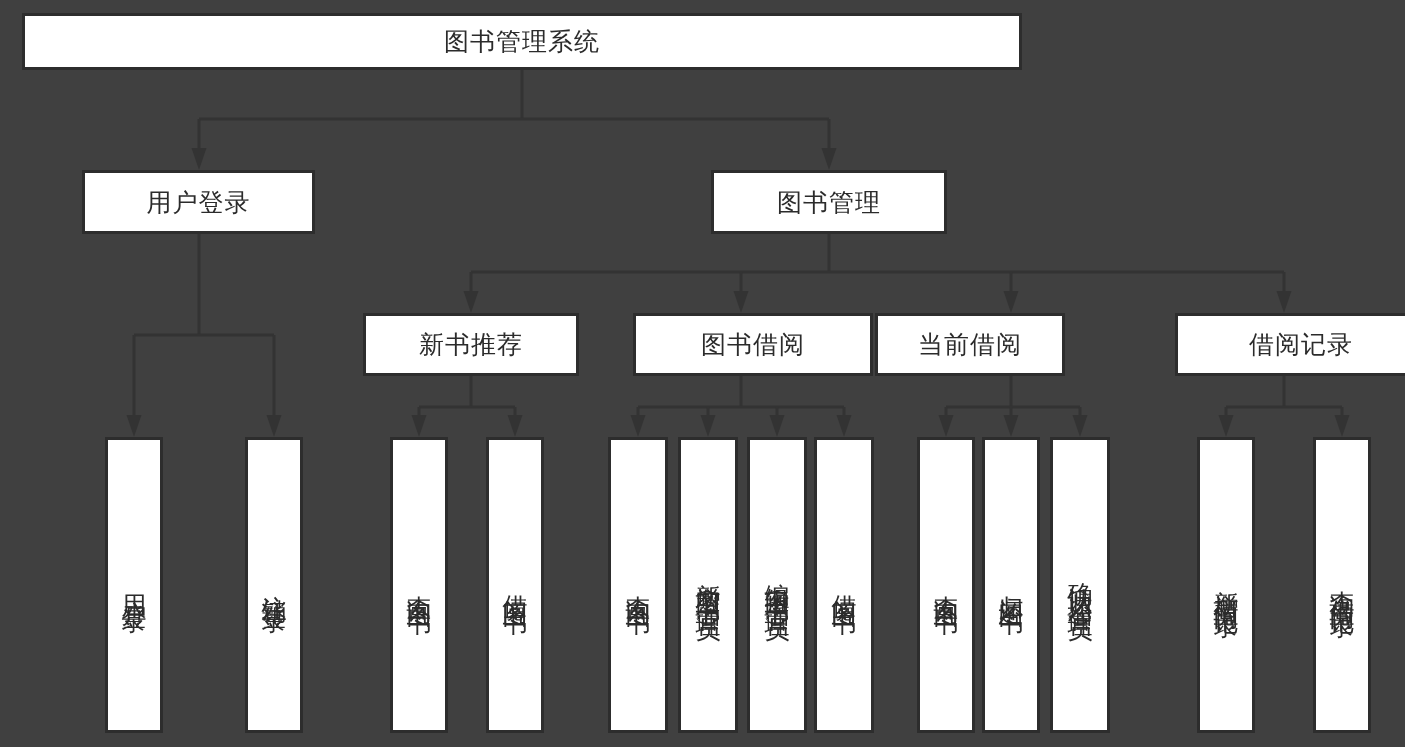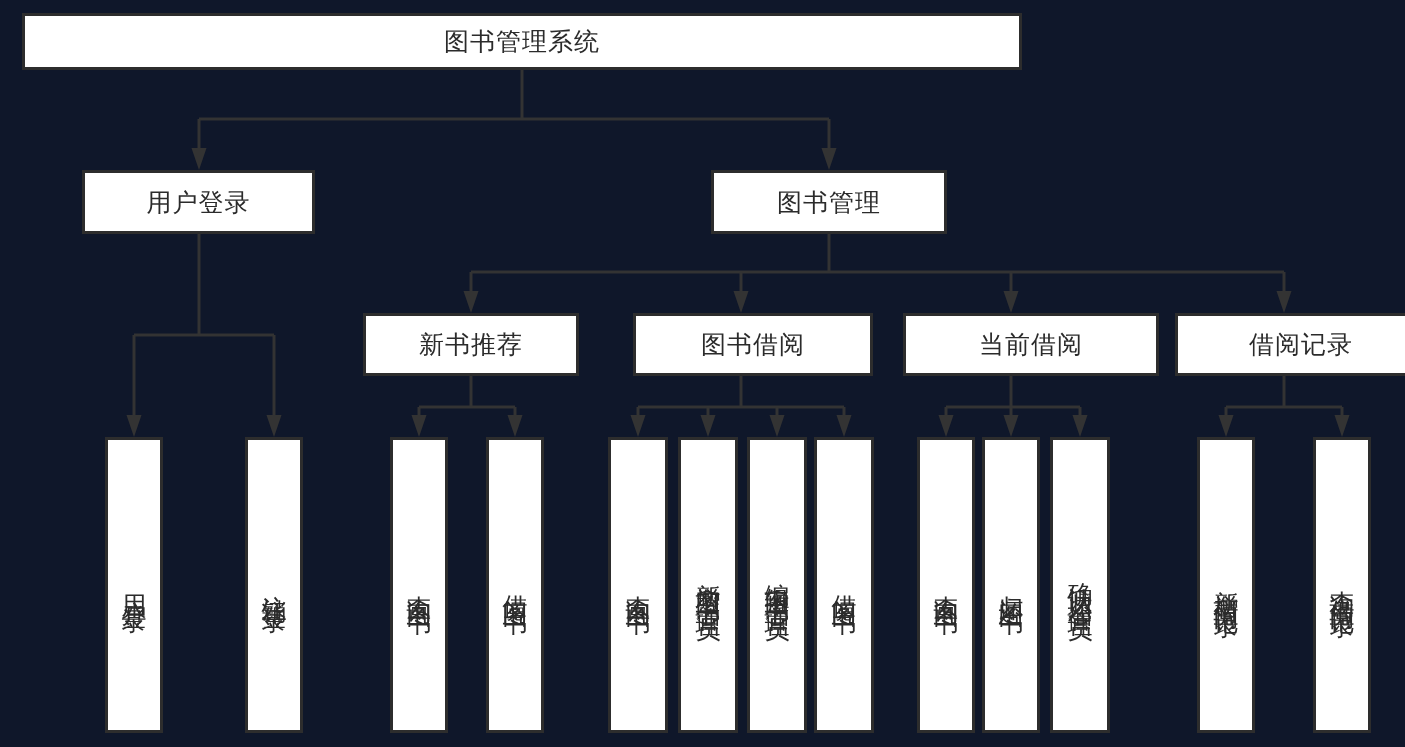--- a/index.html
+++ b/index.html
@@ -1,20 +1,20 @@
 <!DOCTYPE html>
 <html><head>
 <meta charset="utf-8">
 <style>
   html,body { margin:0; padding:0; background:#fff; }
   .canvas {
     position: relative;
     width: 1405px;
     height: 747px;
-    background: #0f172a;
+    background: #404040;
     font-family: "Liberation Sans", sans-serif;
     overflow: hidden;
   }
   .connectors {
     position: absolute;
     left: 0; top: 0;
     width: 1405px; height: 747px;
     pointer-events: none;
   }
   .node {
@@ -119,21 +119,21 @@
   <div class="node hbox" style="left:711px; top:170px; width:236px; height:64px">
     <span>图书管理</span>
   </div>
 
   <div class="node hbox" style="left:363px; top:313px; width:216px; height:63px">
     <span>新书推荐</span>
   </div>
   <div class="node hbox" style="left:633px; top:313px; width:240px; height:63px">
     <span>图书借阅</span>
   </div>
-  <div class="node hbox" style="left:903px; top:313px; width:256px; height:63px">
+  <div class="node hbox" style="left:875px; top:313px; width:190px; height:63px">
     <span>当前借阅</span>
   </div>
   <div class="node hbox" style="left:1175px; top:313px; width:252px; height:63px">
     <span>借阅记录</span>
   </div>
 
   <div class="node vbox" style="left:105px; top:437px; width:58px; height:296px">
     <span>用户登录</span>
   </div>
   <div class="node vbox" style="left:245px; top:437px; width:58px; height:296px">

